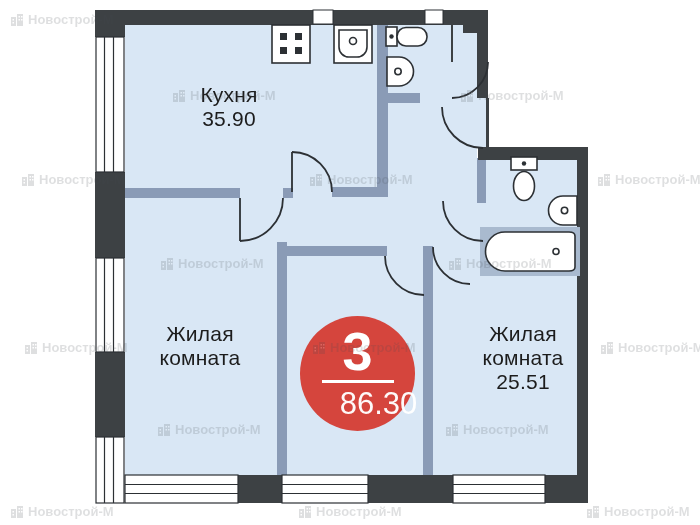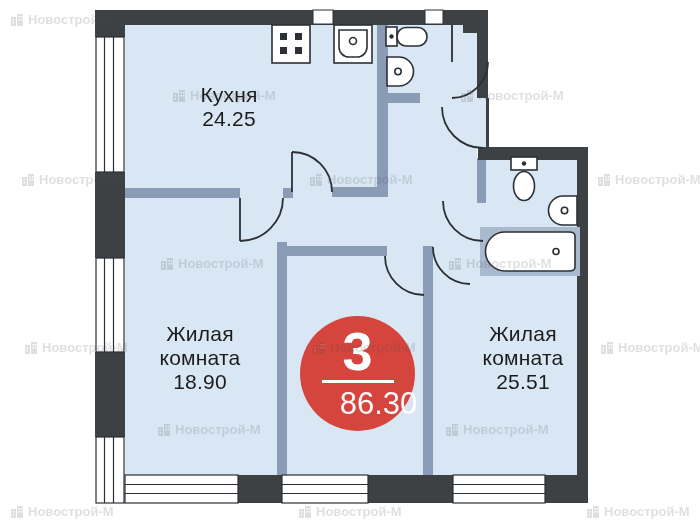--- a/index.html
+++ b/index.html
@@ -132,26 +132,25 @@
       <path class="arc" d="M385,256 A39,39 0 0 0 424,295"></path>
       <path class="arc" d="M433,247 A37,37 0 0 0 470,284"></path>
       <path class="arc" d="M488,62 A36,36 0 0 1 452,98"></path>
       <path class="arc" d="M442,107 A41,41 0 0 0 483,148"></path>
       <path class="arc" d="M443,201 A40,40 0 0 0 483,241"></path>
     </g>
   </svg>
 
   <div class="room-label" style="left:129px;top:83px;">
     <div>Кухня</div>
-    <div>24.25</div>
+    <div>35.90</div>
   </div>
   <div class="room-label" style="left:100px;top:322px;">
     <div>Жилая</div>
     <div>комната</div>
-    <div>18.90</div>
   </div>
   <div class="room-label" style="left:423px;top:322px;">
     <div>Жилая</div>
     <div>комната</div>
     <div>25.51</div>
   </div>
 
   <div class="badge">
     <div class="num">3</div>
     <div class="rule"></div>

